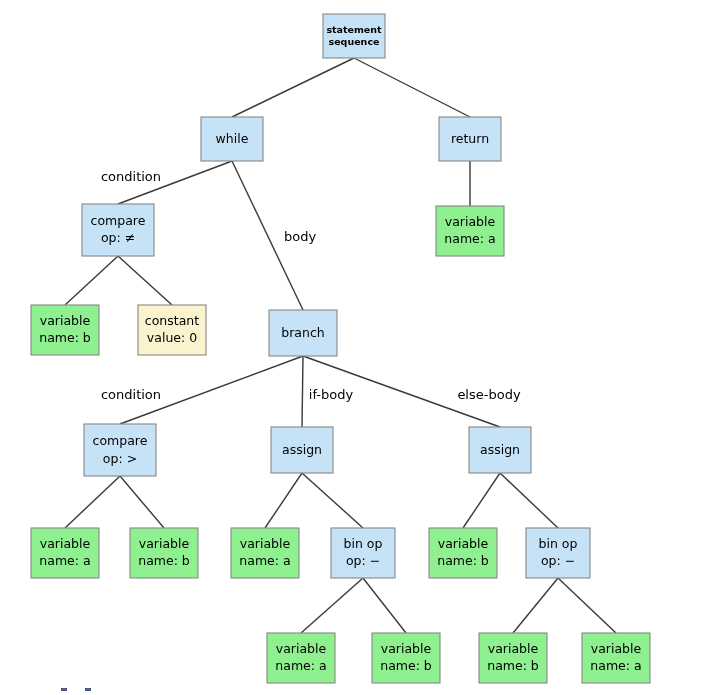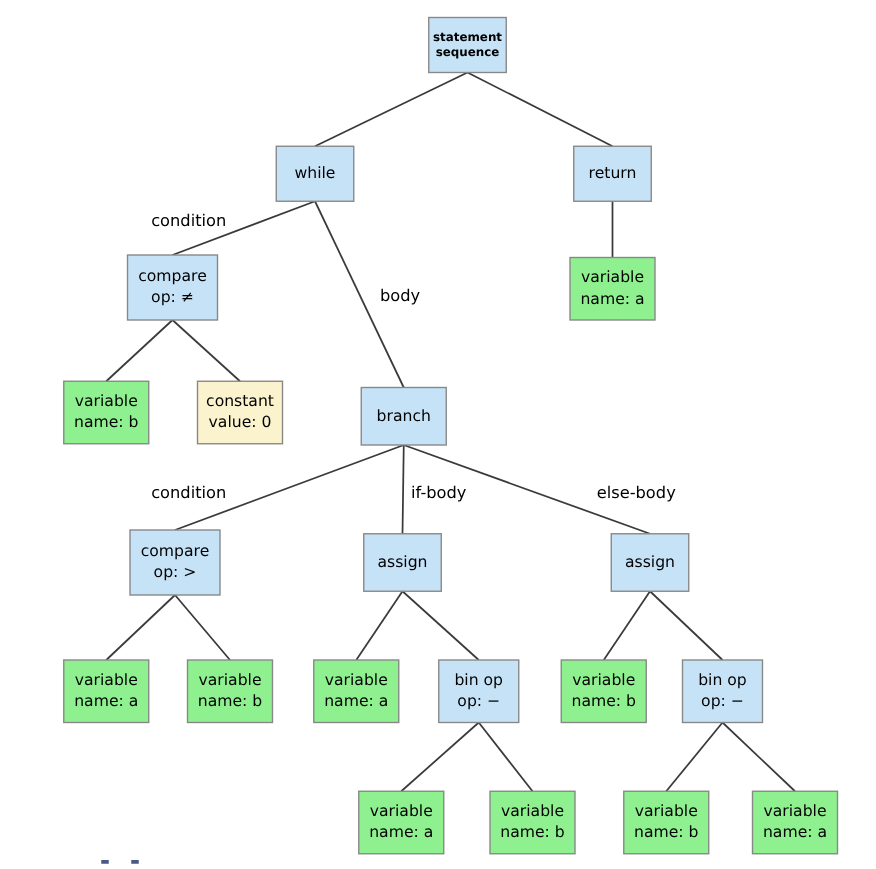--- a/index.html
+++ b/index.html
@@ -10,21 +10,20 @@
   body {
     width: 701px;
     height: 695px;
     font-family: "DejaVu Sans", sans-serif;
     overflow: hidden;
   }
   #diagram-root {
     position: relative;
     width: 641px;
     height: 695px;
-    margin-left: 20px;
   }
   svg.tree-canvas {
     position: absolute;
     top: 0;
     left: 0;
     width: 701px;
     height: 695px;
     display: block;
   }
   .edge-line {

